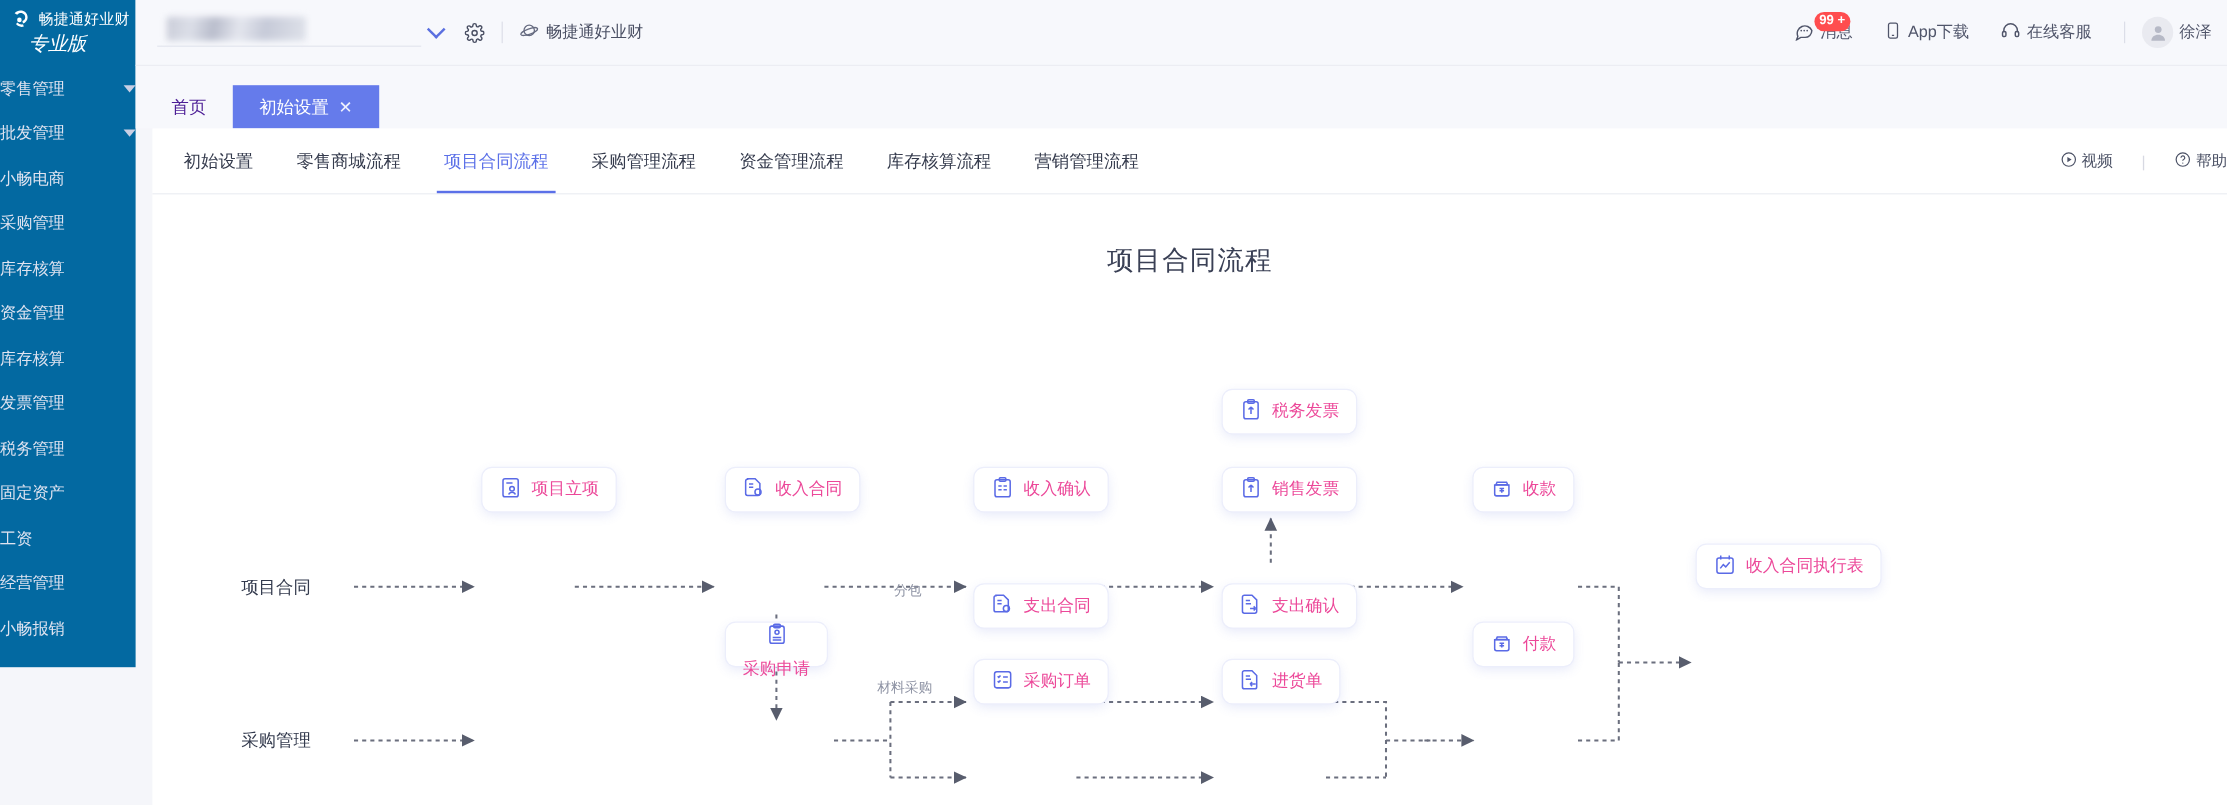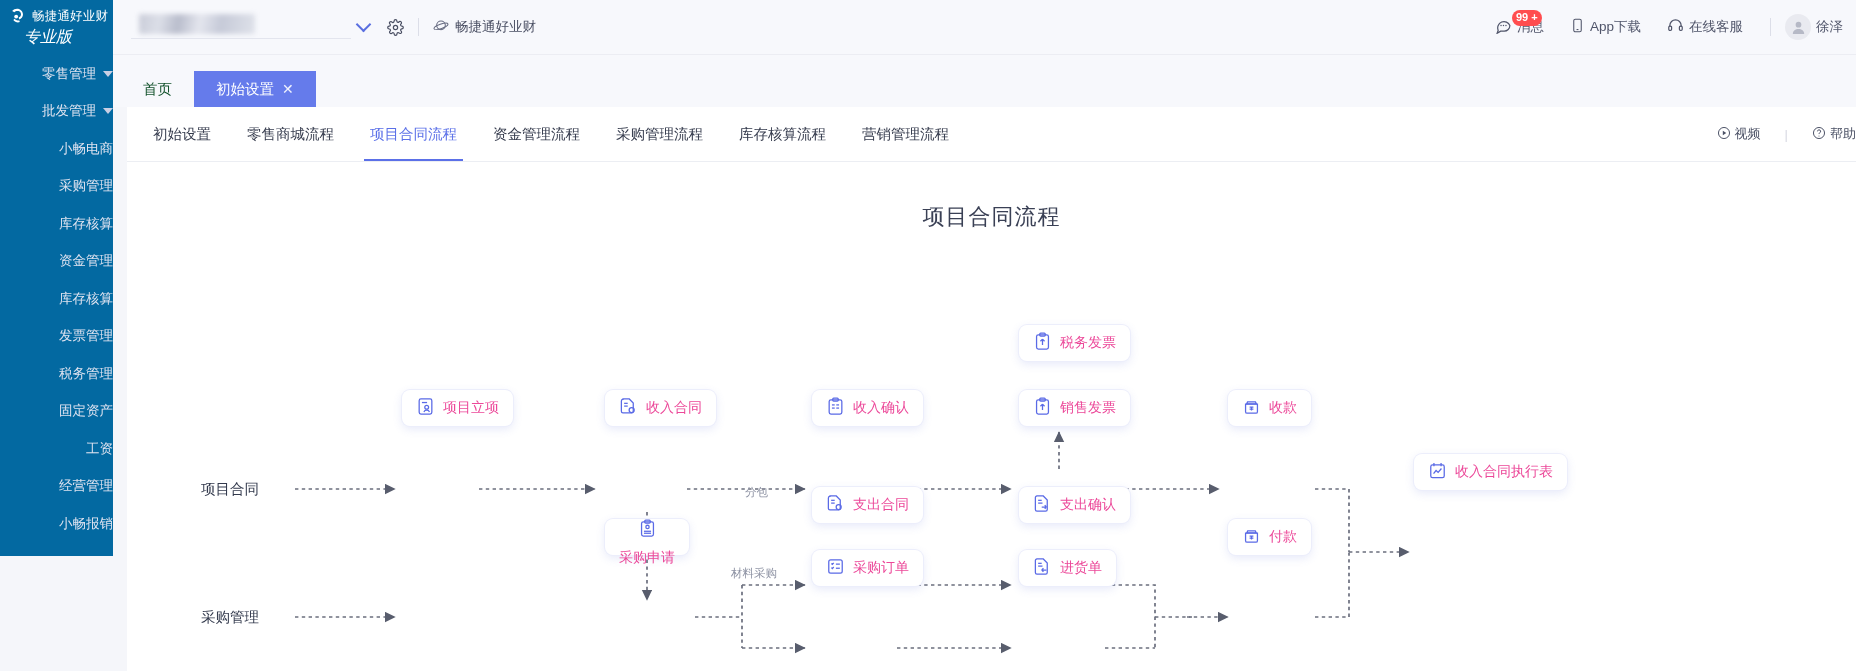--- a/index.html
+++ b/index.html
@@ -20,21 +20,21 @@
   .brand-row { display: flex; align-items: center; gap: 4px; }
   .brand-logo { width: 20px; height: 20px; flex: 0 0 20px; }
   .brand-name {
     color: #ffffff; font-size: 12.5px; letter-spacing: .2px; white-space: nowrap;
     overflow: hidden; text-overflow: clip; max-width: 78px;
   }
   .brand-sub { color: #ffffff; font-size: 16px; margin-left: 16px; margin-top: 1px; font-style: italic; }
 
   .side-item {
     width: 113px; height: 37.5px; display: flex; align-items: center;
-    justify-content: flex-end; gap: 7px;
+    justify-content: space-between; gap: 7px;
     color: #dfe3f0; font-size: 13.5px; cursor: pointer; user-select: none;
   }
   .caret-d {
     width: 0; height: 0; border-left: 5px solid transparent;
     border-right: 5px solid transparent; border-top: 6px solid #c9cfe4;
   }
 
   
   .header {
     position: absolute; left: 113px; top: 0; width: 1743px; height: 55px;
@@ -79,21 +79,21 @@
   }
   .username { color: #50556a; font-size: 13.5px; white-space: nowrap; }
 
   
   .tabbar {
     position: absolute; left: 113px; top: 55px; width: 1743px; height: 52px;
     background: #f7f8fc; display: flex; align-items: flex-end;
   }
   .ptab {
     height: 36px; display: flex; align-items: center; justify-content: center; gap: 8px;
-    font-size: 14.5px; padding: 0 22px; cursor: pointer; color: #14532d;
+    font-size: 14.5px; padding: 0 22px; cursor: pointer; color: #4c1d95;
   }
   .ptab.active { background: #657beb; color: #ffffff; }
   .ptab .tclose { font-size: 14px; opacity: .9; }
 
   
   .content {
     position: absolute; left: 127px; top: 107px; width: 1729px; height: 564px;
     background: #ffffff;
   }
   .subtabs {
@@ -291,24 +291,24 @@
           <div class="stab">
             <span>初始设置</span>
           </div>
           <div class="stab">
             <span>零售商城流程</span>
           </div>
           <div class="stab active">
             <span>项目合同流程</span>
           </div>
           <div class="stab">
+            <span>采购管理流程</span>
+          </div>
+          <div class="stab">
             <span>资金管理流程</span>
-          </div>
-          <div class="stab">
-            <span>采购管理流程</span>
           </div>
           <div class="stab">
             <span>库存核算流程</span>
           </div>
           <div class="stab">
             <span>营销管理流程</span>
           </div>
         </div>
       <div class="subtabs-right">
         <span class="sr-item">

